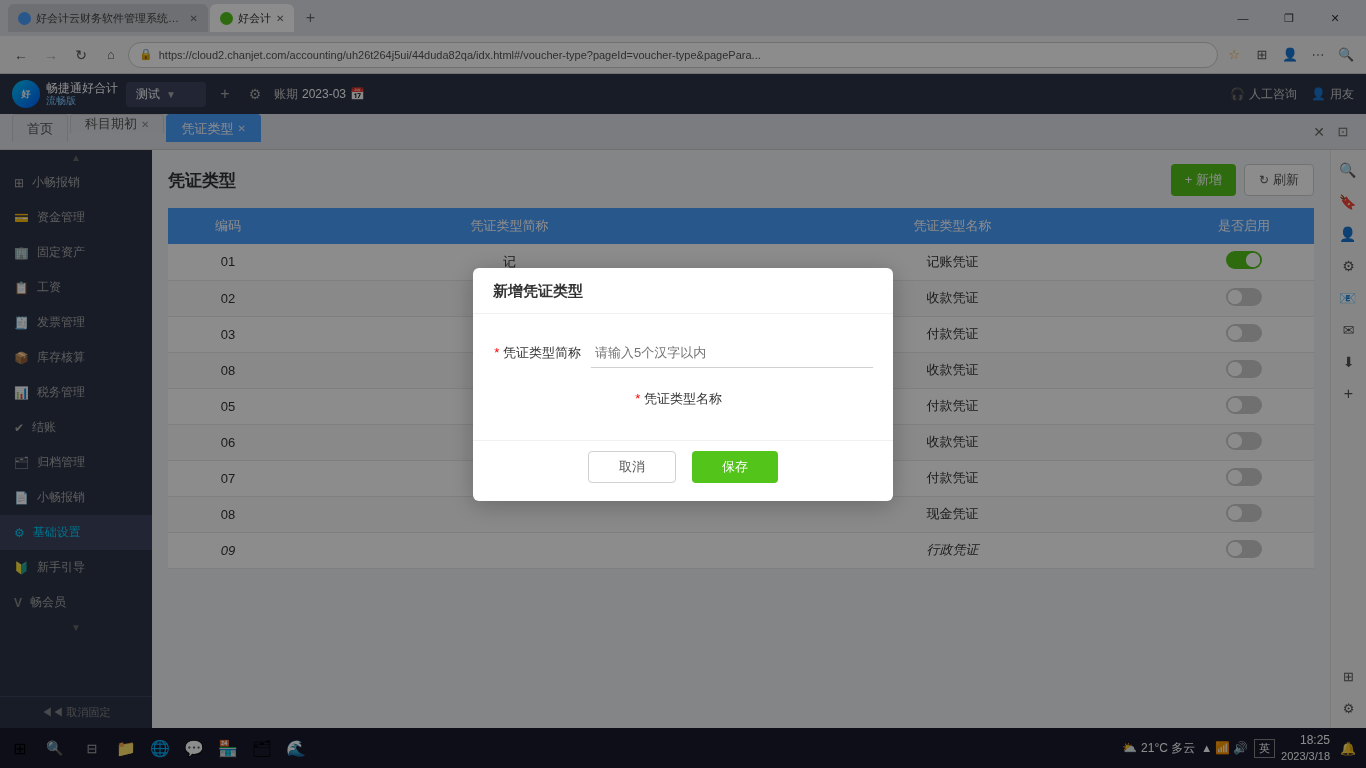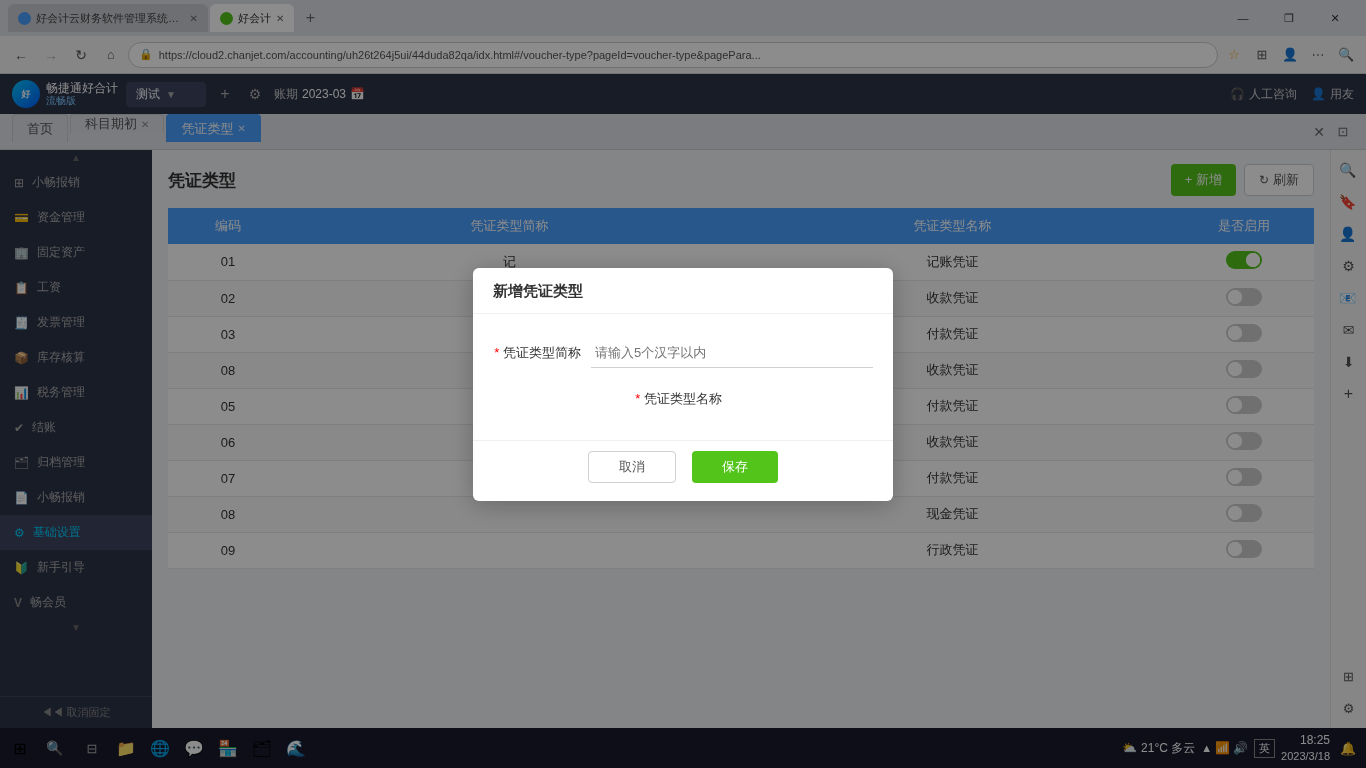--- a/index.html
+++ b/index.html
@@ -260,21 +260,21 @@
           <tr style="height: 36px; border-bottom: 1px solid rgb(232, 232, 232); background: rgb(250, 250, 250);">
       <td style="padding:6px 12px;text-align:center;color:#333;font-size:13px;">08</td>
       <td style="padding:6px 12px;text-align:center;color:#333;font-size:13px;"></td>
       <td style="padding:6px 12px;text-align:center;color:#333;font-size:13px;">现金凭证</td>
       <td style="padding:6px 12px;text-align:center;">
         <div class="toggle off" style="width:36px;height:18px;border-radius:9px;background:#ccc;display:inline-block;position:relative;cursor:pointer;">
           <div style="width:14px;height:14px;background:white;border-radius:50%;position:absolute;top:2px;left:2px;"></div>
         </div>
       </td>
     </tr>
-          <tr style="height: 36px; border-bottom: 1px solid rgb(232, 232, 232); background: white;">
+          <tr style="height: 36px; border-bottom: 1px solid rgb(232, 232, 232); background: white; font-style: italic;">
       <td style="padding:6px 12px;text-align:center;color:#333;font-size:13px;">09</td>
       <td style="padding:6px 12px;text-align:center;color:#333;font-size:13px;"></td>
       <td style="padding:6px 12px;text-align:center;color:#333;font-size:13px;">行政凭证</td>
       <td style="padding:6px 12px;text-align:center;">
         <div class="toggle off" style="width:36px;height:18px;border-radius:9px;background:#ccc;display:inline-block;position:relative;cursor:pointer;">
           <div style="width:14px;height:14px;background:white;border-radius:50%;position:absolute;top:2px;left:2px;"></div>
         </div>
       </td>
     </tr>
         </tbody>

